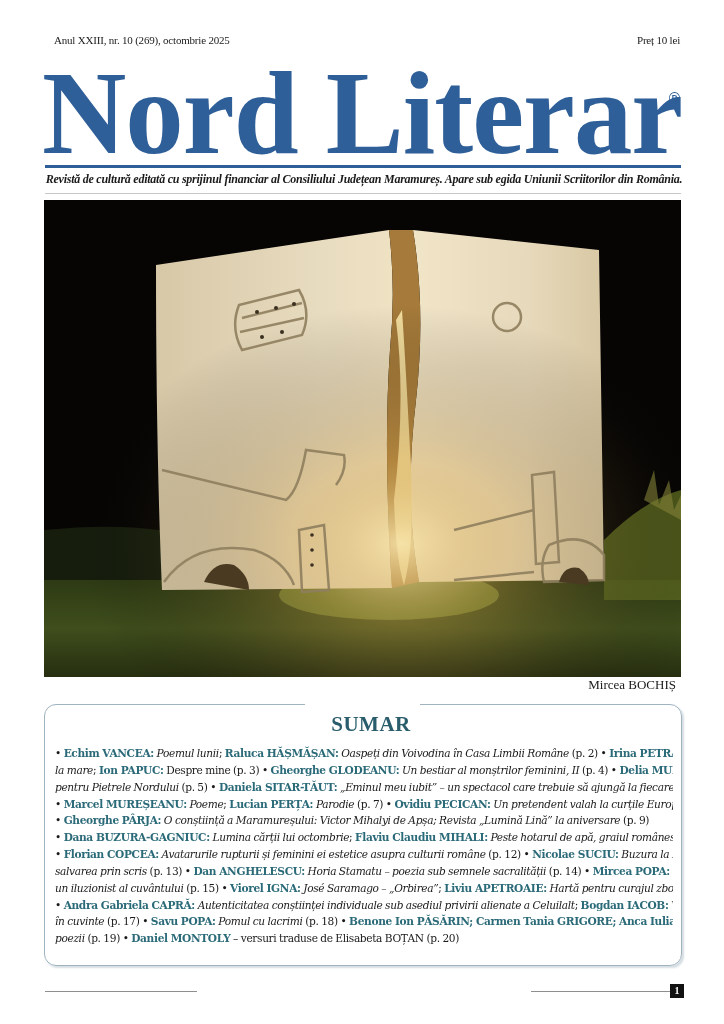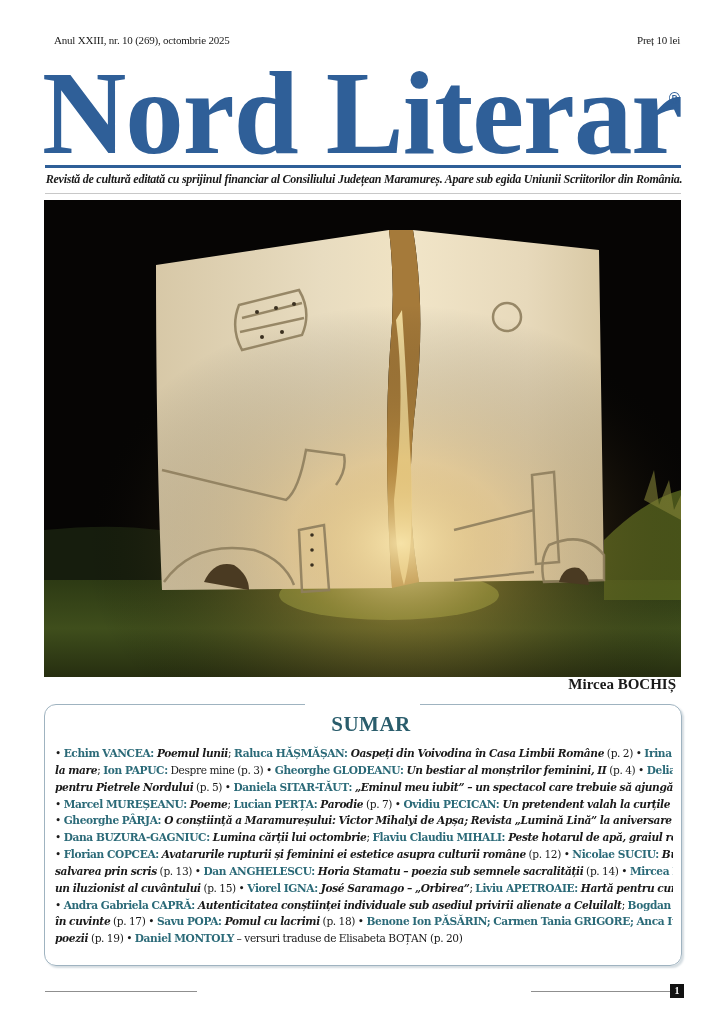--- a/index.html
+++ b/index.html
@@ -17,37 +17,37 @@
     transform: scaleX(0.99); transform-origin: left top; white-space: nowrap;
   }
   .masthead .reg { position: absolute; right: 2px; top: 30px; color: #2f5f98; font-size: 15px; font-family: "DejaVu Sans", sans-serif; }
 
   .rule-blue { position: absolute; top: 165px; left: 45px; width: 636px; height: 3px; background: #2f5f98; }
   .subtitle { position: absolute; top: 172px; left: 44px; width: 640px; font-size: 12px; line-height: 15px; font-weight: bold; text-align: center; letter-spacing: -0.25px; white-space: nowrap; font-style: italic; }
   .rule-gray { position: absolute; top: 193px; left: 45px; width: 636px; height: 1px; background: #c8c8c8; }
 
   .photo { position: absolute; top: 200px; left: 44px; width: 637px; height: 477px; background: #050403; overflow: hidden; }
   .photo svg { display: block; width: 100%; height: 100%; }
-  .credit { position: absolute; top: 679px; right: 48px; font-size: 15px; font-weight: bold; line-height: 11px; }
+  .credit { position: absolute; top: 679px; right: 48px; font-size: 13px; font-weight: normal; line-height: 11px; }
 
   .sumar-box {
     position: absolute; top: 704px; left: 44px; width: 638px; height: 262px;
     border: 1.5px solid #9fb3c0; border-radius: 12px; box-shadow: 2px 2px 2px #d5dde2;
   }
   .sumar-gap { position: absolute; top: 700px; left: 305px; width: 115px; height: 10px; background: #ffffff; }
   .sumar-title { position: absolute; top: 712px; left: 9px; width: 724px; text-align: center; font-size: 21px; font-weight: bold; color: #2a5d6c; letter-spacing: 0.5px; line-height: 24px; }
   .sumar-body {
     position: absolute; top: 745px; left: 55px; width: 618px;
     font-size: 10.6px; line-height: 16.85px; text-align: justify; text-align-last: left;
     font-family: "DejaVu Serif", serif; letter-spacing: -0.35px; word-spacing: -0.3px;
   }
   .sumar-body .ln { display: block; height: 16.85px; white-space: nowrap; overflow: hidden; text-align-last: justify; }
   .sumar-body .ln.last { text-align-last: left; }
   .sumar-body .a { color: #2b6a78; font-weight: bold; margin-top: 32px; }
-  .sumar-body .t { font-style: italic; font-weight: bold; }
+  .sumar-body .t { font-style: italic; }
   .sumar-body .pg { font-style: normal; }
 
   .footer { position: absolute; top: 984px; left: 45px; width: 636px; height: 14px; }
   .footer .line-l { position: absolute; left: 0; top: 7px; width: 152px; height: 1px; background: #8f8f8f; }
   .footer .line-r { position: absolute; left: 486px; top: 7px; width: 140px; height: 1px; background: #8f8f8f; }
   .footer .text { position: absolute; left: 163px; top: 0; font-size: 10.5px; line-height: 14px; letter-spacing: -0.2px; white-space: nowrap; }
   .footer .pagenum { position: absolute; left: 625px; top: 0; width: 14px; height: 14px; background: #111; color: #fff; font-size: 10px; font-weight: bold; line-height: 14px; text-align: center; }
 </style>
 </head>
 <body>

